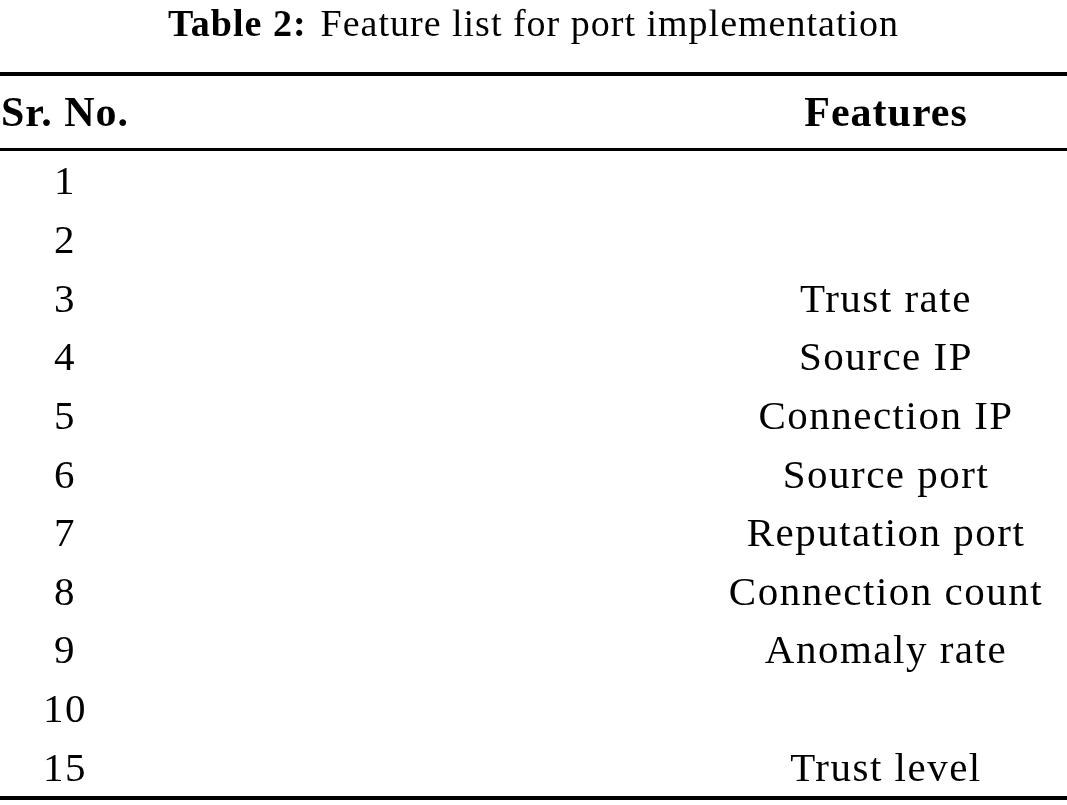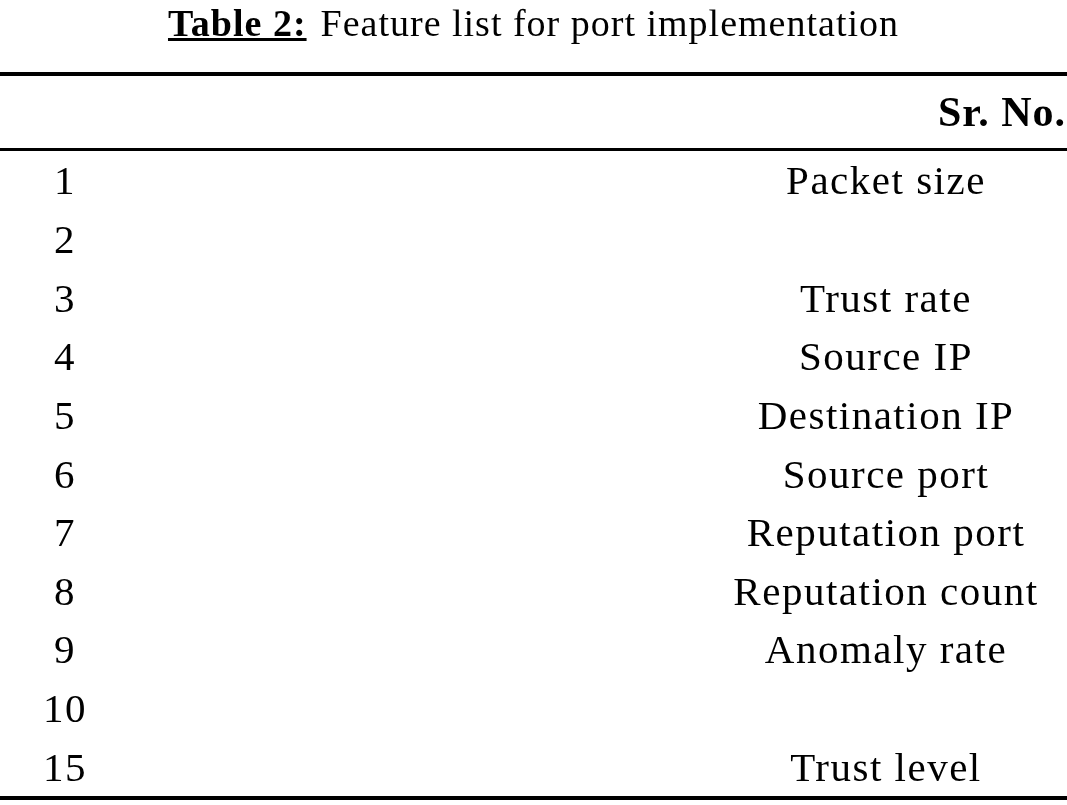--- a/index.html
+++ b/index.html
@@ -26,21 +26,20 @@
     height: 46px;
     line-height: 46px;
     text-align: center;
     font-size: 38px;
     letter-spacing: 1px;
     white-space: nowrap;
   }
   .caption-label {
     font-weight: bold;
     margin-right: 14px;
-    text-decoration: underline;
   }
 
   
   .rule {
     position: absolute;
     left: 0;
     width: 100%;
     height: 3.5px;
     background: #000000;
   }
@@ -50,21 +49,20 @@
 
   
   .header-row {
     position: absolute;
     top: 75.5px;
     left: 0;
     width: 100%;
     height: 73px;
     display: flex;
     align-items: center;
-    justify-content: flex-end;
   }
   .header-row .cell-no,
   .header-row .cell-feature {
     font-weight: bold;
     font-size: 42px;
     letter-spacing: 1px;
   }
 
   
   .rows {
@@ -105,62 +103,62 @@
 <div class="page">
 
   <div class="caption">
     <span class="caption-label">Table 2:</span><span class="caption-text">Feature list for port implementation</span>
   </div>
 
   <div class="rule rule-top"></div>
 
   <div class="header-row">
     <div class="cell-no">Sr. No.</div>
+    <div class="cell-feature">Features</div>
   </div>
 
   <div class="rule rule-mid"></div>
 
   <div class="rows" id="rows">
     <div class="row">
       <div class="cell-no">1</div>
-      <div class="cell-feature">Packet size</div>
     </div>
 
     <div class="row">
       <div class="cell-no">2</div>
     </div>
 
     <div class="row">
       <div class="cell-no">3</div>
       <div class="cell-feature">Trust rate</div>
     </div>
 
     <div class="row">
       <div class="cell-no">4</div>
       <div class="cell-feature">Source IP</div>
     </div>
 
     <div class="row">
       <div class="cell-no">5</div>
-      <div class="cell-feature">Destination IP</div>
+      <div class="cell-feature">Connection IP</div>
     </div>
 
     <div class="row">
       <div class="cell-no">6</div>
       <div class="cell-feature">Source port</div>
     </div>
 
     <div class="row">
       <div class="cell-no">7</div>
       <div class="cell-feature">Reputation port</div>
     </div>
 
     <div class="row">
       <div class="cell-no">8</div>
-      <div class="cell-feature">Reputation count</div>
+      <div class="cell-feature">Connection count</div>
     </div>
 
     <div class="row">
       <div class="cell-no">9</div>
       <div class="cell-feature">Anomaly rate</div>
     </div>
 
     <div class="row">
       <div class="cell-no">10</div>
     </div>

